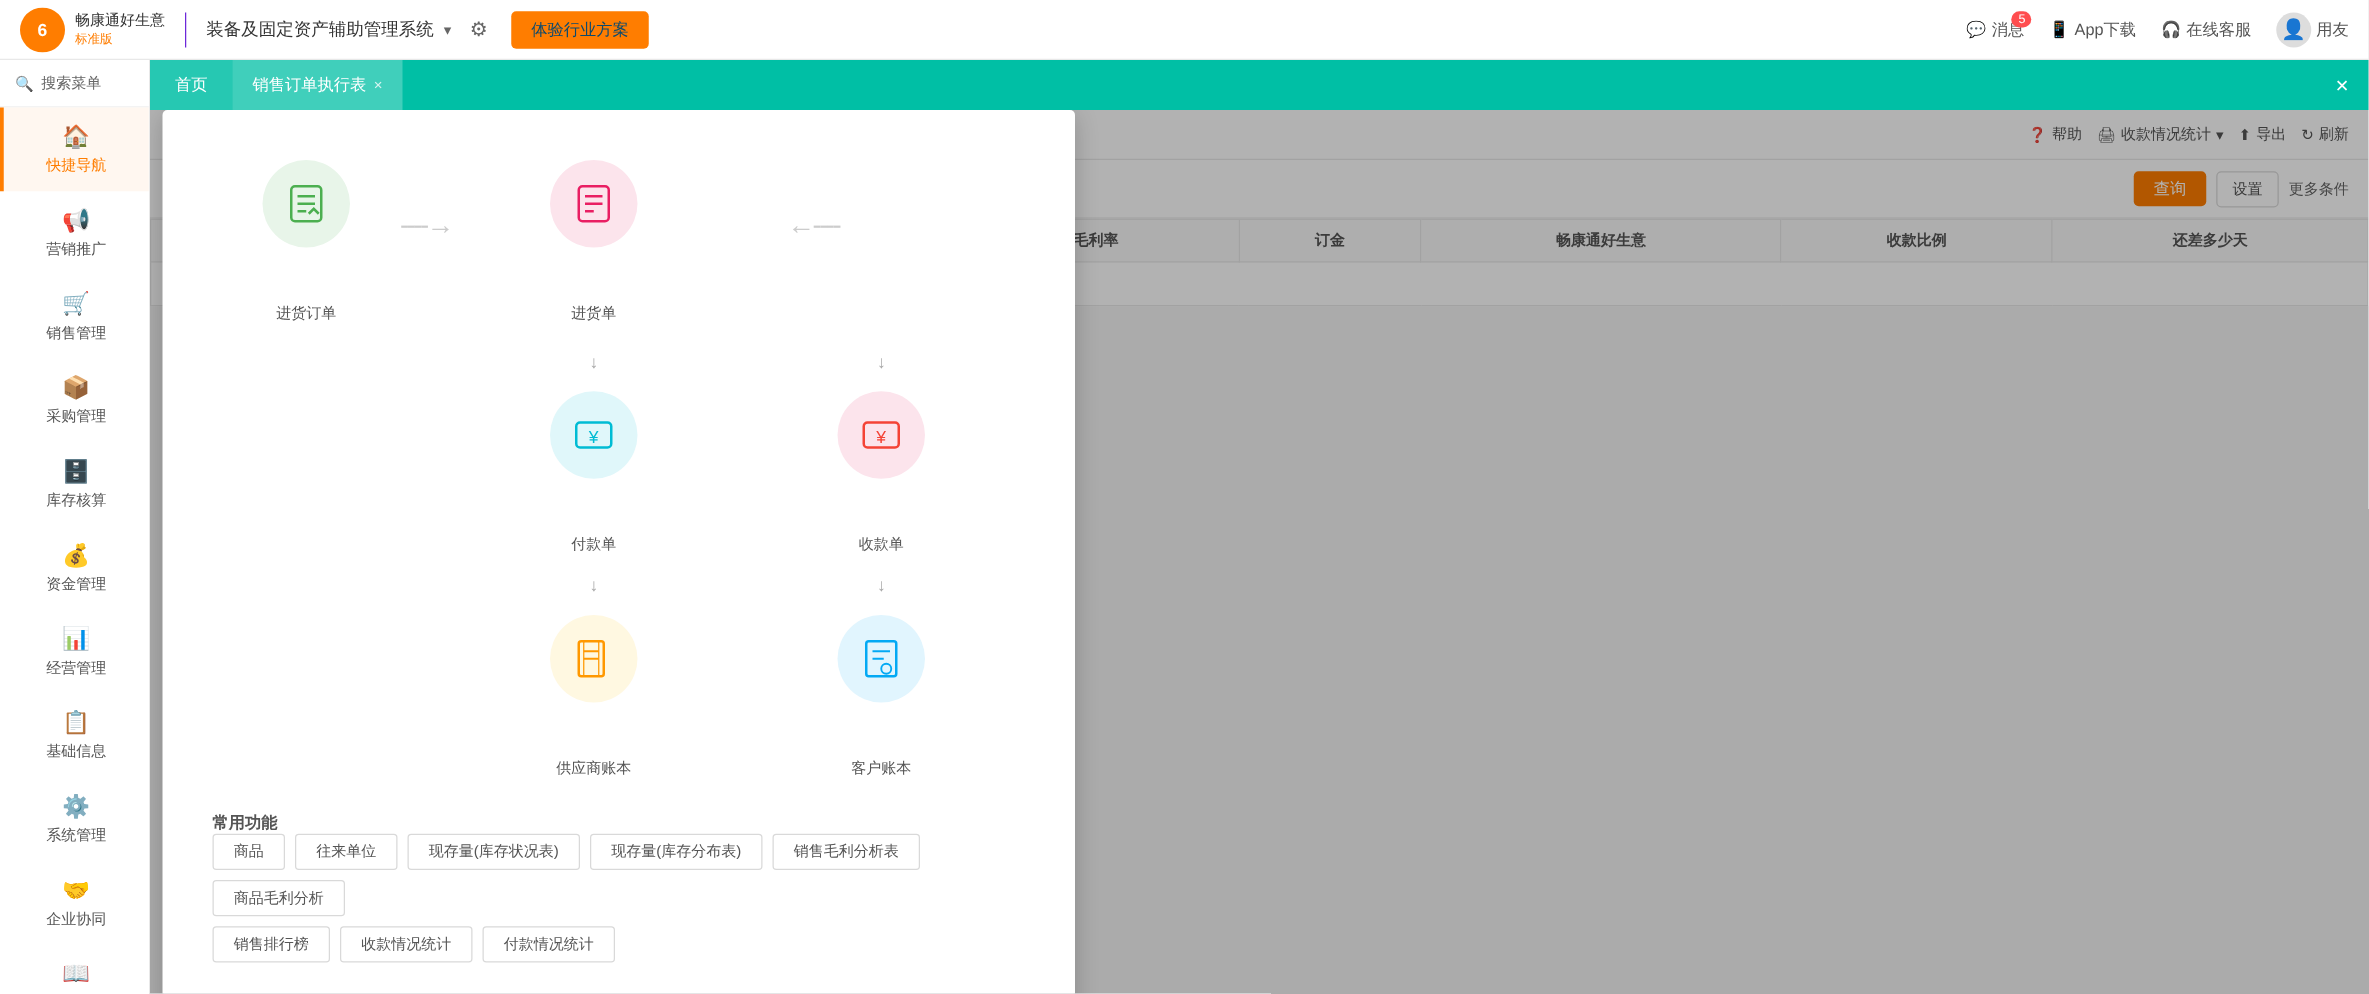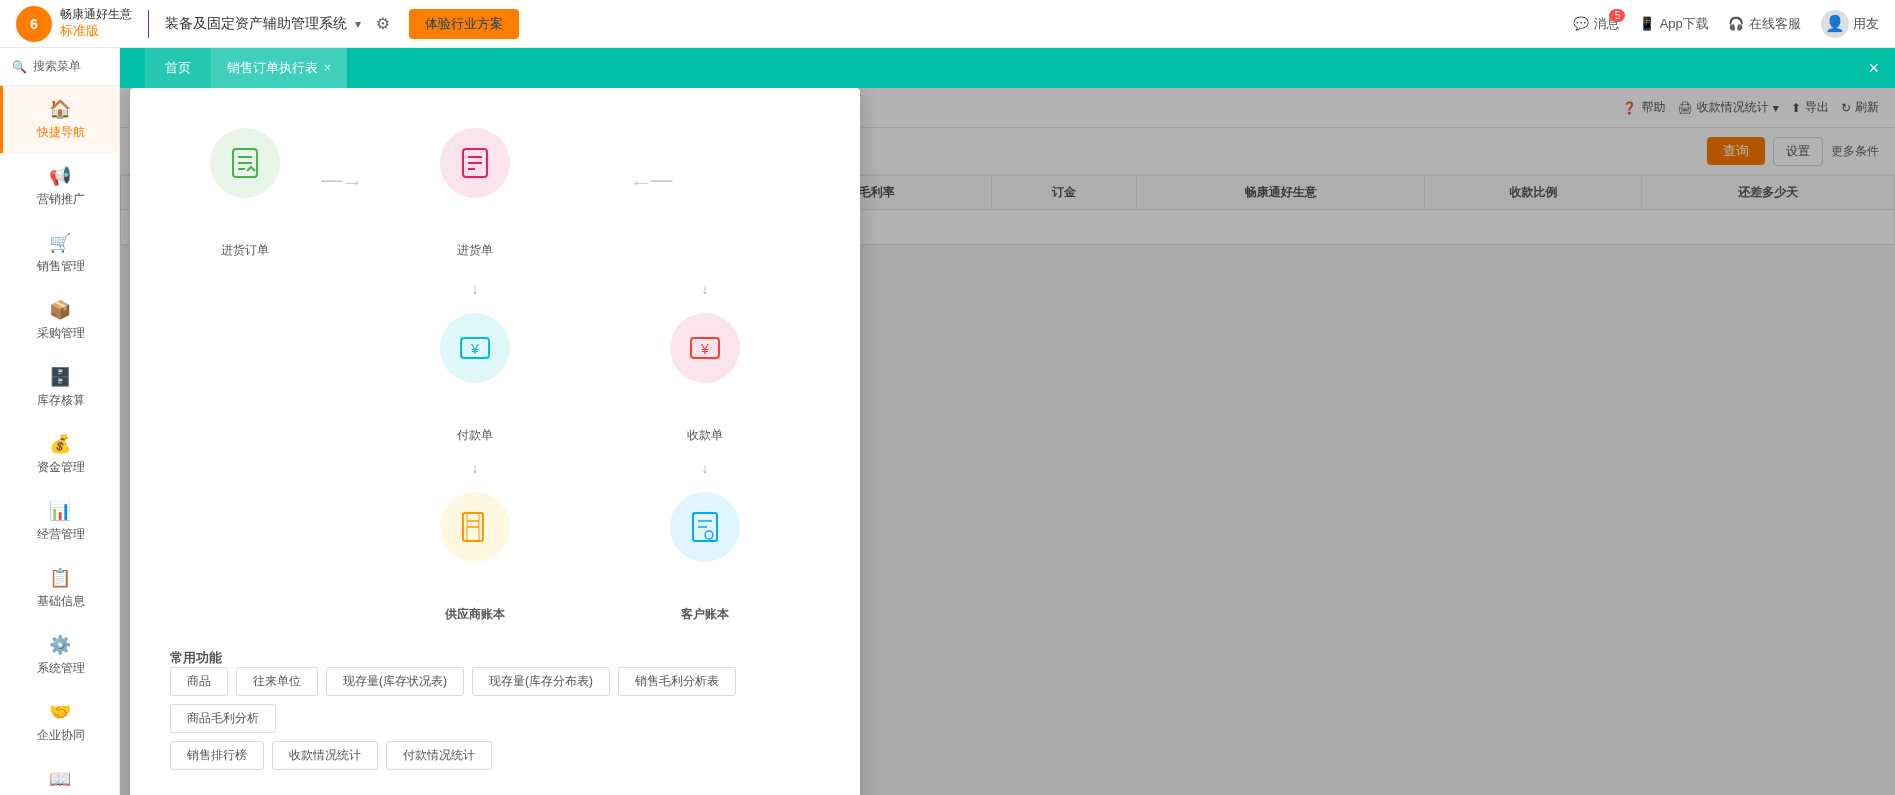--- a/index.html
+++ b/index.html
@@ -173,21 +173,20 @@
     }
     .tab-home {
       padding: 0 20px;
       height: 100%;
       display: flex;
       align-items: center;
       color: #fff;
       font-size: 13px;
       cursor: pointer;
       background: rgba(255,255,255,0.15);
-      margin-left: 25px;
     }
     .tab-item {
       padding: 0 16px;
       height: 100%;
       display: flex;
       align-items: center;
       color: #fff;
       font-size: 13px;
       cursor: pointer;
       background: rgba(255,255,255,0.25);
@@ -444,21 +443,21 @@
 
 <div class="top-header">
   <div class="top-header-left">
     <div class="logo-area">
       <svg class="logo-icon" viewBox="0 0 36 36">
         <circle cx="18" cy="18" r="18" fill="#ff7d00"></circle>
         <text x="18" y="23" text-anchor="middle" fill="#fff" font-size="14" font-weight="bold">6</text>
       </svg>
       <div class="logo-text">
         <div>畅康通好生意</div>
-        <div style="color:#ff7d00;font-size:13px;">标准版</div>
+        <div style="color:#ff7d00;font-size:10px;">标准版</div>
       </div>
     </div>
     <div class="app-title-area">
       <span class="app-title">装备及固定资产辅助管理系统</span>
       <button class="dropdown-btn">▾</button>
       <div class="gear-icon">⚙</div>
     </div>
     <button class="trial-btn">体验行业方案</button>
   </div>
   <div class="top-header-right">
@@ -687,21 +686,21 @@
             <div style="display:grid; grid-template-columns: 150px 80px 150px 80px 150px 80px 150px; margin-bottom:4px;">
               <div></div>
               <div></div>
               <div class="col-arrow-down">↓</div>
               <div></div>
               <div class="col-arrow-down">↓</div>
               <div></div>
 
             </div>
 
-            <div style="display:grid; grid-template-columns: 150px 80px 150px 80px 150px 80px 150px; align-items:center; margin-bottom:16px;font-weight:bold;">
+            <div style="display:grid; grid-template-columns: 150px 80px 150px 80px 150px 80px 150px; align-items:center; margin-bottom:16px;">
               <div></div>
               <div></div>
               <div class="flow-node">
                 <div class="flow-circle circle-yellow-orange">
                   <svg width="40" height="40" viewBox="0 0 40 40">
                       <rect x="8" y="6" width="20" height="28" rx="2" fill="none" stroke="#ff9800" stroke-width="2"></rect>
                       <rect x="12" y="6" width="12" height="28" rx="1" fill="none" stroke="#ff9800" stroke-width="1"></rect>
                       <line x1="12" y1="14" x2="24" y2="14" stroke="#ff9800" stroke-width="1.5"></line>
                       <line x1="12" y1="20" x2="24" y2="20" stroke="#ff9800" stroke-width="1.5"></line>
                     </svg>

